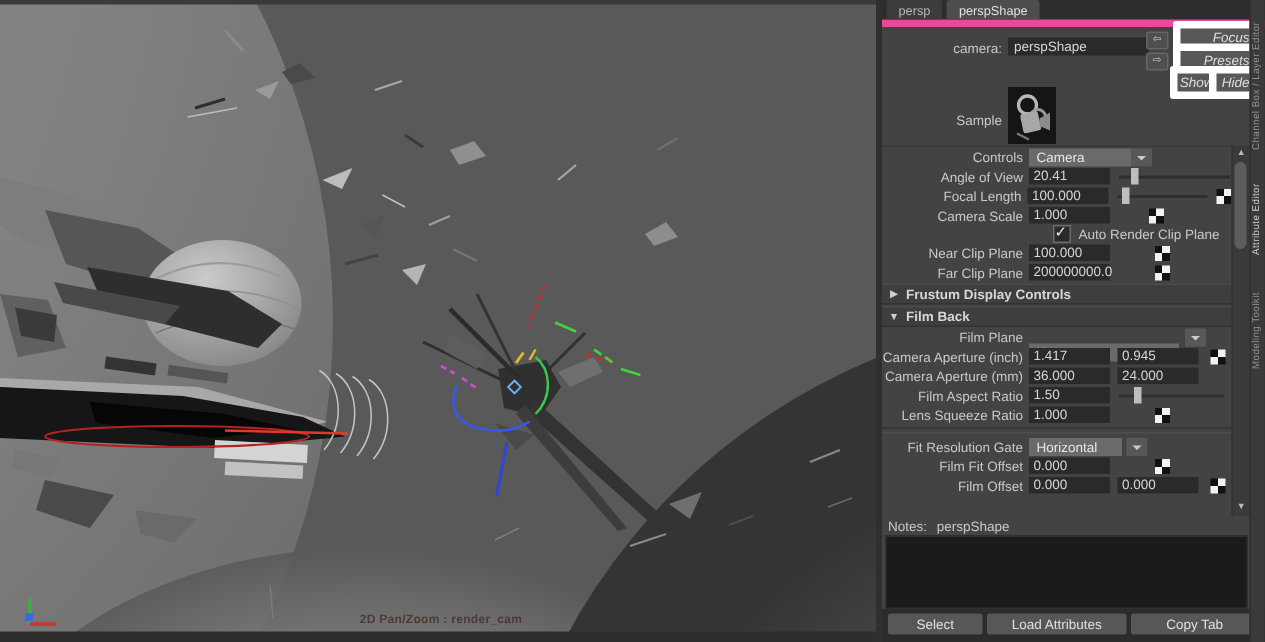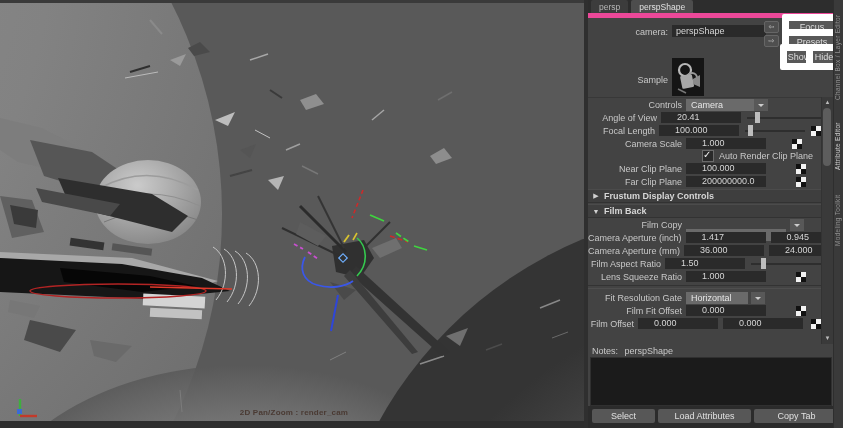--- a/index.html
+++ b/index.html
@@ -16,34 +16,34 @@
           display:flex;align-items:stretch;border-bottom:5px solid #ec4899;}
   .tab{font-size:8.5px;color:#b5b5b5;padding:1px 8px 0;background:#3c3c3c;margin-left:3px;
        line-height:12px;border-radius:2px 2px 0 0;}
   .tab.active{background:#4d4d4d;color:#e0e0e0;}
   .head{position:absolute;left:0;top:13px;width:255px;height:84px;}
   .hlabel{position:absolute;font-size:9px;color:#c8c8c8;text-align:right;width:76px;left:4px;}
   .cam-field{position:absolute;left:84px;top:12px;width:86px;height:12px;background:#2a2a2a;
              color:#d6d6d6;font-size:9px;line-height:12px;padding:0 4px;}
   .conn-btn{position:absolute;width:13px;height:10px;background:#4f4f4f;border:1px solid #666;
             border-radius:2px;color:#ccc;font-size:7px;line-height:9px;text-align:center;}
-  .hbtn{position:absolute;background:#585858;border:7px solid #ffffff;border-radius:2px;
-        color:#dedede;font-size:9px;text-align:center;line-height:12px;height:12px;}
+  .hbtn{position:absolute;background:#585858;border:5px solid #ffffff;border-radius:2px;
+        color:#dedede;font-size:9px;text-align:right;line-height:12px;height:12px;font-style:italic;}
   .thumb{position:absolute;left:84px;top:45px;width:32px;height:38px;background:#151515;}
   
   .scroll{position:absolute;left:0;top:97px;width:233px;height:247px;overflow:hidden;
           border-top:1px solid #383838;}
   .sec{display:flex;align-items:center;height:12px;background:#3e3e3e;
        border-top:1px solid #4b4b4b;border-bottom:1px solid #323232;margin-top:1px;}
   .sec .tri{width:16px;text-align:center;font-size:7px;color:#d0d0d0;}
   .sec .sec-title{font-size:9px;font-weight:bold;color:#d6d6d6;}
   .row{position:relative;display:flex;align-items:center;height:13px;}
   .lbl{width:94px;text-align:right;margin-right:4px;color:#c8c8c8;font-size:9px;white-space:nowrap;}
   .fld{width:48px;height:11px;background:#2a2a2a;color:#d6d6d6;font-size:9px;line-height:11px;
-       padding:0 16px;flex:none;}
+       padding:0 3px;flex:none;}
   .fld + .fld{margin-left:5px;}
   .dd{height:12px;background:#6a6a6a;color:#e6e6e6;font-size:9px;line-height:12px;
       padding:0 5px;flex:none;}
   .ddarr{width:14px;height:12px;background:#585858;flex:none;position:relative;}
   .ddarr:after{content:"";position:absolute;left:4px;top:5px;border:3px solid transparent;
                border-top-color:#ccc;}
   .slider{position:relative;height:11px;flex:none;margin-left:6px;}
   .slider .track{position:absolute;left:0;right:0;top:5px;height:2px;background:#2e2e2e;}
   .slider .handle{position:absolute;top:0;width:5px;height:11px;background:#bdbdbd;}
   .checker{width:10px;height:10px;flex:none;
@@ -300,21 +300,21 @@
         <span class="tri">▶</span>
         <span class="sec-title">Frustum Display Controls</span>
       </div>
 
       <div class="sec">
         <span class="tri">▼</span>
         <span class="sec-title">Film Back</span>
       </div>
 
       <div class="row">
-        <span class="lbl">Film Copy</span>
+        <span class="lbl">Film Plane</span>
         <span class="dd" style="width:90px;margin-top:21px;">User</span>
         <span class="ddarr" style="margin-left:4px;"></span>
       </div>
 
       <div class="row">
         <span class="lbl">Camera Aperture (inch)</span>
         <span class="fld">1.417</span>
         <span class="fld">0.945</span>
         <span class="checker" style="margin-left:8px;"></span>
       </div>

